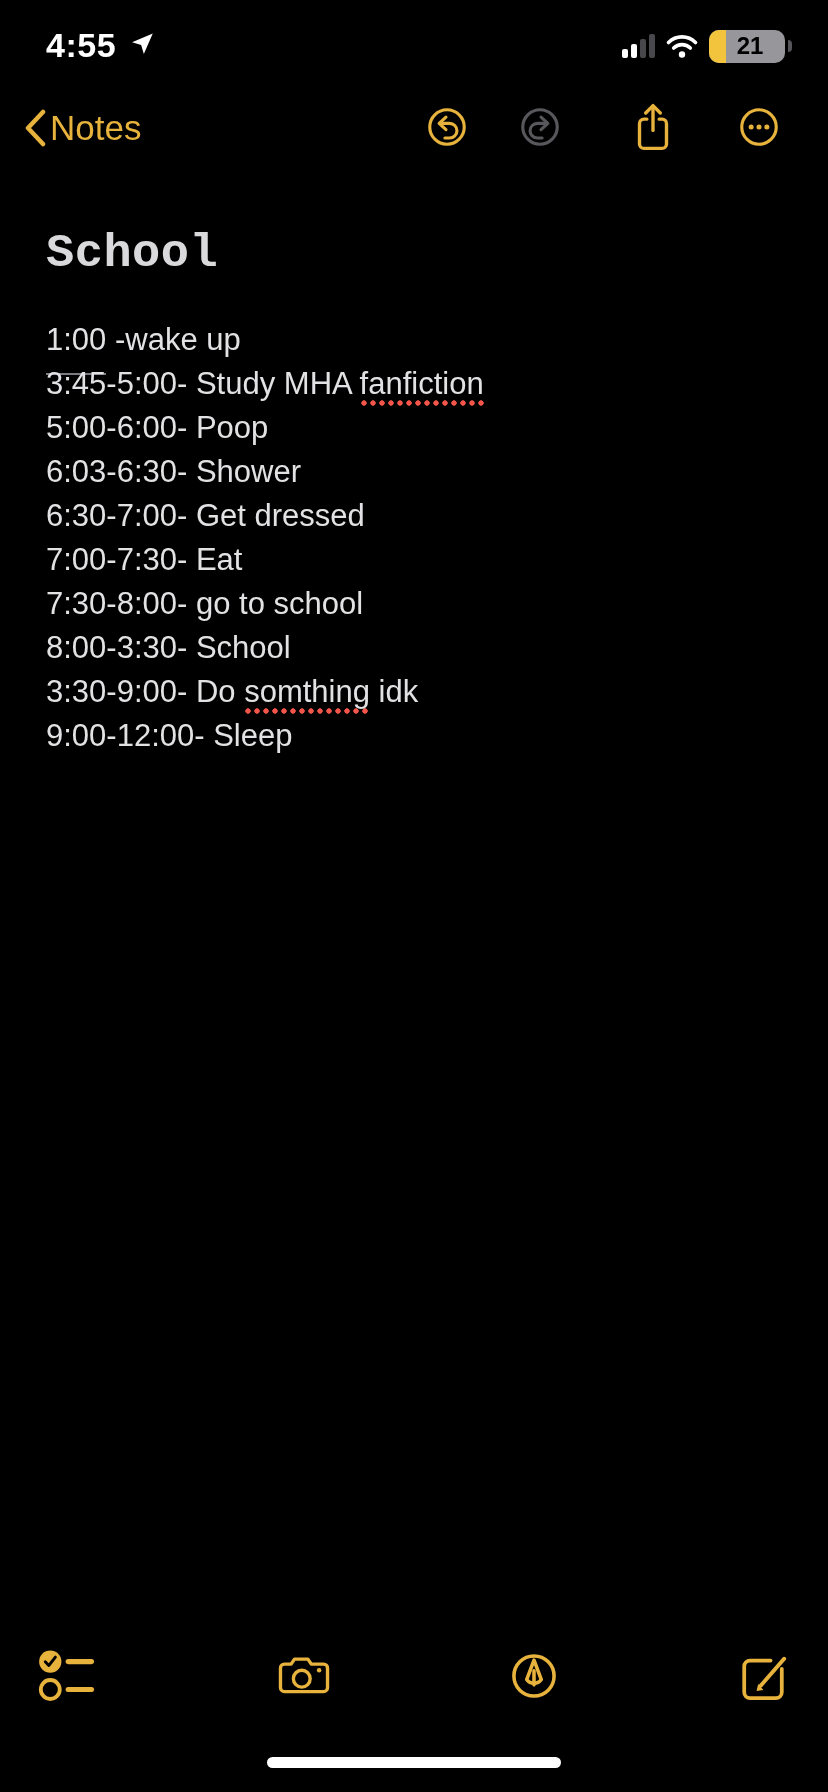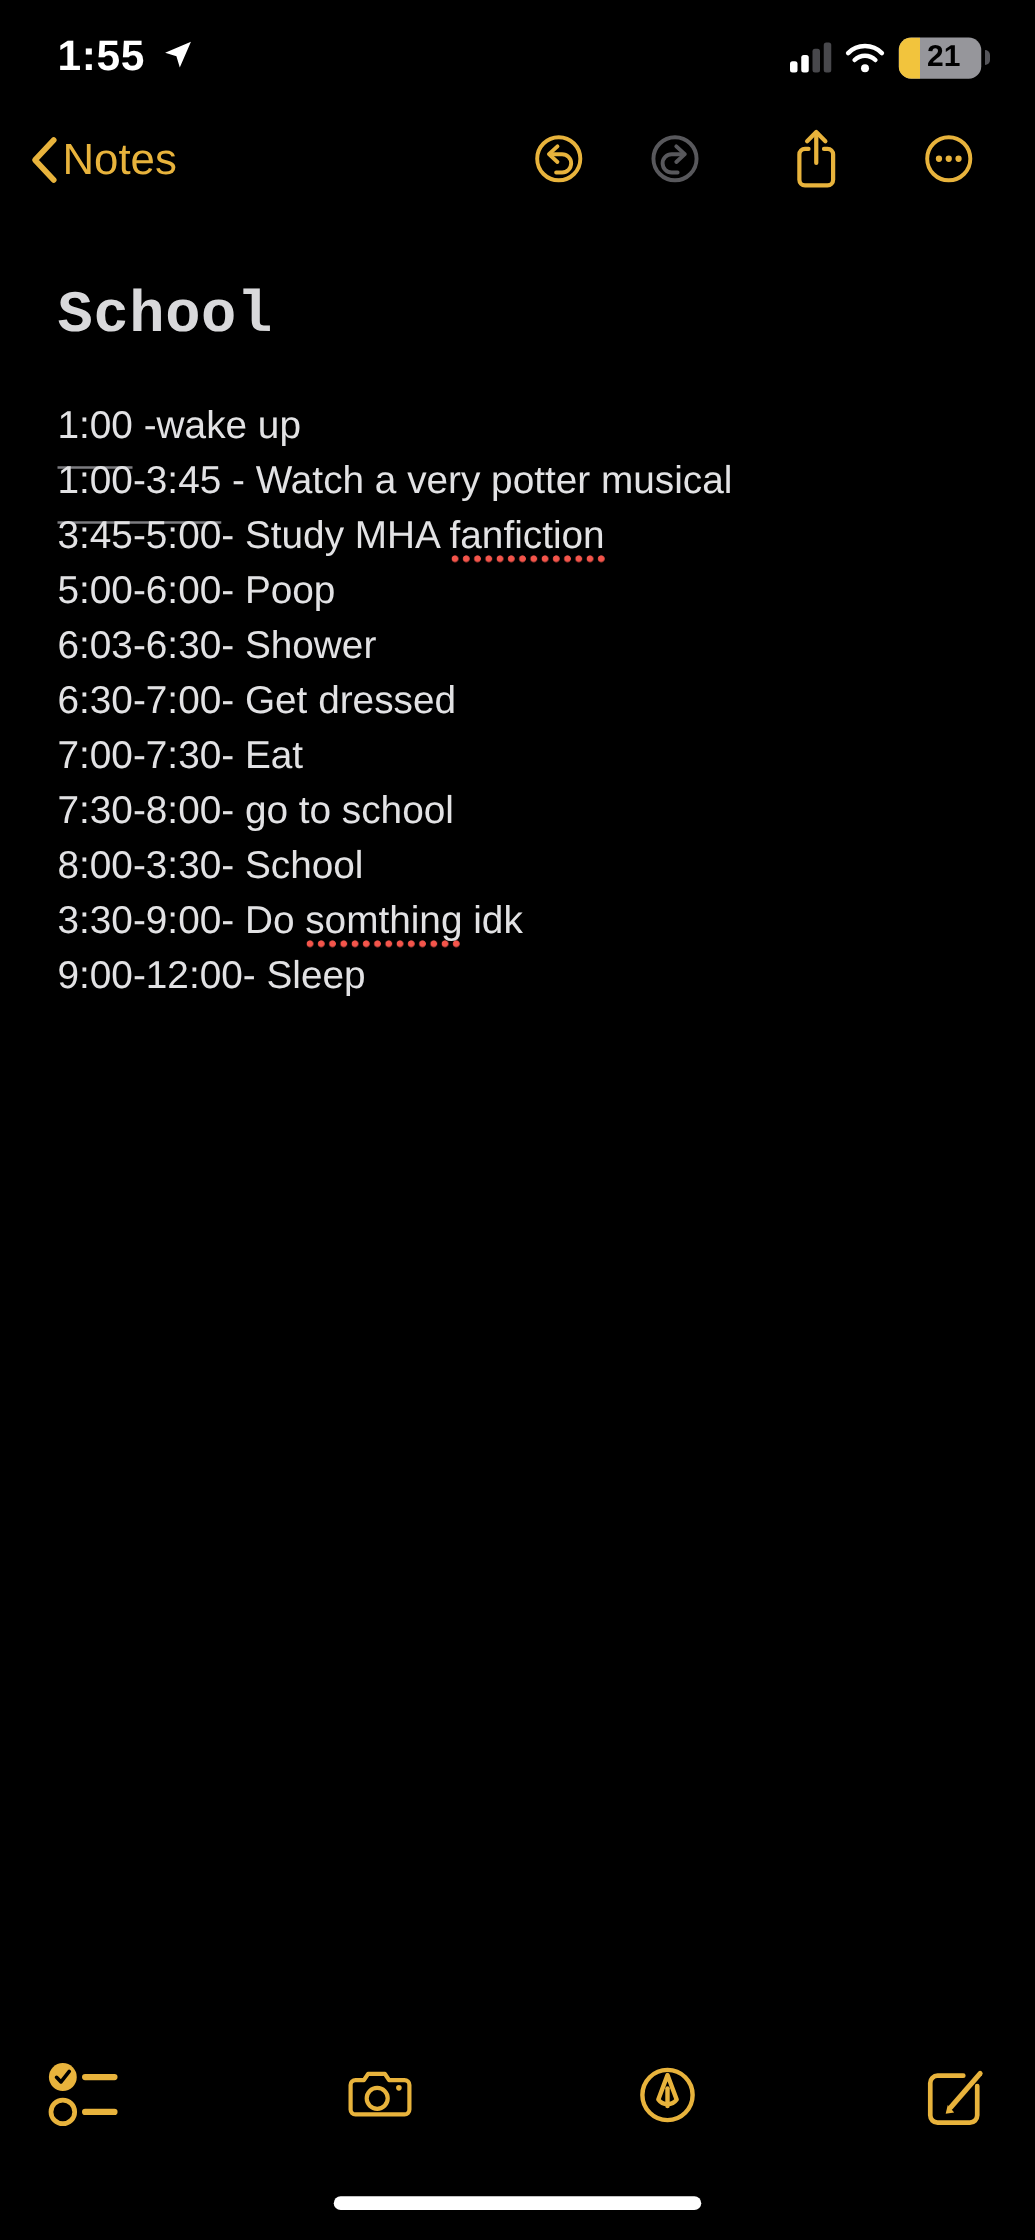--- a/index.html
+++ b/index.html
@@ -15,21 +15,21 @@
   .statusbar{position:absolute;top:0;left:0;right:0;height:88px;}
   .time{
     position:absolute;left:46px;top:26px;
     font-size:34px;font-weight:bold;color:#fff;letter-spacing:.5px;
   }
   .loc-arrow{position:absolute;left:128px;top:30px;}
   .sb-right{position:absolute;right:36px;top:28px;display:flex;align-items:center;gap:10px;height:36px;}
   .cell{display:flex;align-items:flex-end;gap:3px;height:24px;}
   .cell .bar{width:6px;border-radius:2px;background:var(--inactive);}
   .cell .bar.on{background:#fff;}
-  .battery{position:relative;width:66px;height:33px;border-radius:10px;background:var(--batt-body);overflow:hidden;}
+  .battery{position:relative;width:76px;height:33px;border-radius:10px;background:var(--batt-body);overflow:hidden;}
   .battery .fill{position:absolute;left:0;top:0;bottom:0;width:17px;background:var(--batt-yellow);}
   .battery .pct{
     position:absolute;left:0;right:-6px;top:0;bottom:0;
     display:flex;align-items:center;justify-content:center;
     font-size:24px;font-weight:bold;color:#000;
   }
   .batt-cap{width:4px;height:12px;margin-left:-7px;border-radius:0 4px 4px 0;background:#55555a;}
   
   .navbar{position:absolute;top:96px;left:0;right:0;height:64px;}
   .back{
@@ -75,21 +75,21 @@
     border-radius:6px;background:#fff;
   }
   svg{display:block;}
 </style>
 </head>
 <body>
 
 <div id="screen">
 
   <div class="statusbar">
-    <div class="time">1:55</div>
+    <div class="time">4:55</div>
     <div class="loc-arrow">
       <svg width="28" height="28" viewBox="0 0 26 26">
         <path d="M23 3.2 L3.8 11.4 l8.4 2.5 2.5 8.4 Z" fill="#fff"></path>
       </svg>
     </div>
     <div class="sb-right">
       <div class="cell">
         <span class="bar on" style="height:9px"></span>
         <span class="bar on" style="height:14px"></span>
         <span class="bar" style="height:19px"></span>
@@ -147,21 +147,20 @@
         <circle cx="14.5" cy="22" r="2.4" fill="var(--accent)"></circle>
         <circle cx="22" cy="22" r="2.4" fill="var(--accent)"></circle>
         <circle cx="29.5" cy="22" r="2.4" fill="var(--accent)"></circle>
       </svg>
     </div>
   </div>
 
   <h1 class="note-title">School</h1>
   <div class="note-body">
       <div class="note-line"><span class="seg-link">1:00</span><span class="seg-plain"> -wake up</span></div>
-      <div class="note-line"><span class="seg-link">1:00-3:45</span><span class="seg-plain"> - Watch a very potter musical</span></div>
       <div class="note-line"><span class="seg-plain">3:45-5:00- Study MHA </span><span class="seg-misspelled">fanfiction</span></div>
       <div class="note-line"><span class="seg-plain">5:00-6:00- Poop</span></div>
       <div class="note-line"><span class="seg-plain">6:03-6:30- Shower</span></div>
       <div class="note-line"><span class="seg-plain">6:30-7:00- Get dressed</span></div>
       <div class="note-line"><span class="seg-plain">7:00-7:30- Eat</span></div>
       <div class="note-line"><span class="seg-plain">7:30-8:00- go to school</span></div>
       <div class="note-line"><span class="seg-plain">8:00-3:30- School</span></div>
       <div class="note-line"><span class="seg-plain">3:30-9:00- Do </span><span class="seg-misspelled">somthing</span><span class="seg-plain"> idk</span></div>
       <div class="note-line"><span class="seg-plain">9:00-12:00- Sleep</span></div>
     </div>

